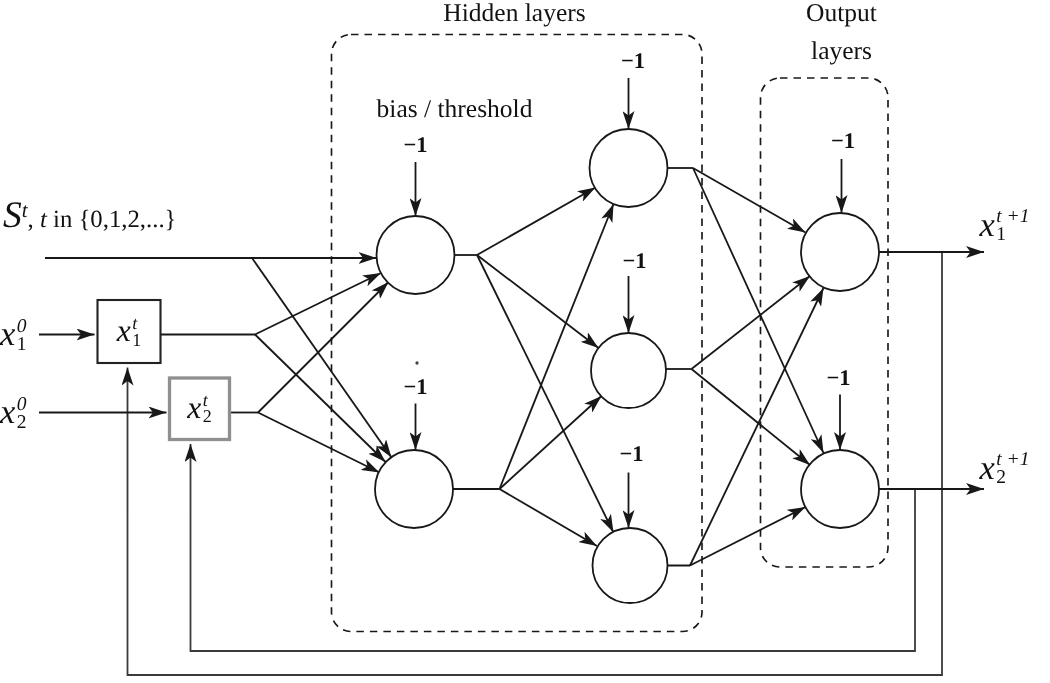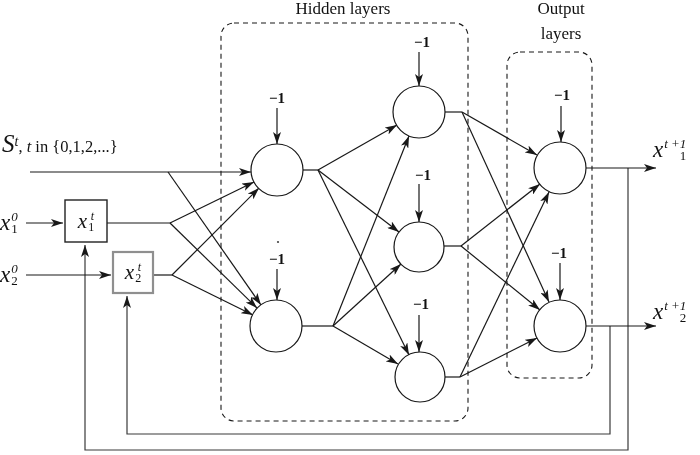--- a/index.html
+++ b/index.html
@@ -1,19 +1,19 @@
 <!DOCTYPE html>
 <html><head>
 <meta charset="utf-8">
 <style>
   html,body{margin:0;padding:0;background:#fff;}
   #stage{position:relative;width:700px;height:455px;background:#fff;overflow:hidden;
          font-family:"Liberation Serif","DejaVu Serif",serif;color:#111;}
   #net-svg{position:absolute;left:0;top:0;}
-  .lbl{position:absolute;white-space:nowrap;text-align:right;}
+  .lbl{position:absolute;white-space:nowrap;}
   .center{transform:translate(-50%,-50%);}
   .vcenter{transform:translateY(-50%);}
   .title{font-size:17px;}
   .two-line{text-align:center;line-height:25px;}
   .bias-num{font-size:15px;font-weight:bold;transform:translate(-50%,-50%);}
   .sig-base{font-style:italic;font-size:25px;}
   .sig-sup{font-size:14px;font-style:italic;vertical-align:super;letter-spacing:0;}
   .sig-tail{font-size:16.5px;}
   .ital{font-style:italic;}
   .xlabel{display:flex;align-items:center;}
@@ -107,20 +107,21 @@
     <rect x="113" y="252" width="40" height="41" fill="#fff" stroke="#8f8f8f" stroke-width="2.2"></rect>
 
     <circle cx="278" cy="242" r="1.1" fill="#444"></circle>
   </svg>
 
   <div class="lbl title center" style="left:343px;top:9px;">Hidden layers</div>
   <div class="lbl title center two-line" style="left:561px;top:21px;">
     <div>Output</div>
     <div>layers</div>
   </div>
+  <div class="lbl title center" style="left:303px;top:73px;">bias / threshold</div>
 
   <div class="lbl bias-num" style="left:277px;top:98px;">−1</div>
   <div class="lbl bias-num" style="left:277px;top:259px;">−1</div>
   <div class="lbl bias-num" style="left:422px;top:42px;">−1</div>
   <div class="lbl bias-num" style="left:423px;top:175px;">−1</div>
   <div class="lbl bias-num" style="left:421px;top:304px;">−1</div>
   <div class="lbl bias-num" style="left:562px;top:95px;">−1</div>
   <div class="lbl bias-num" style="left:559px;top:253px;">−1</div>
 
   <div class="lbl" style="left:2px;top:130px;">

